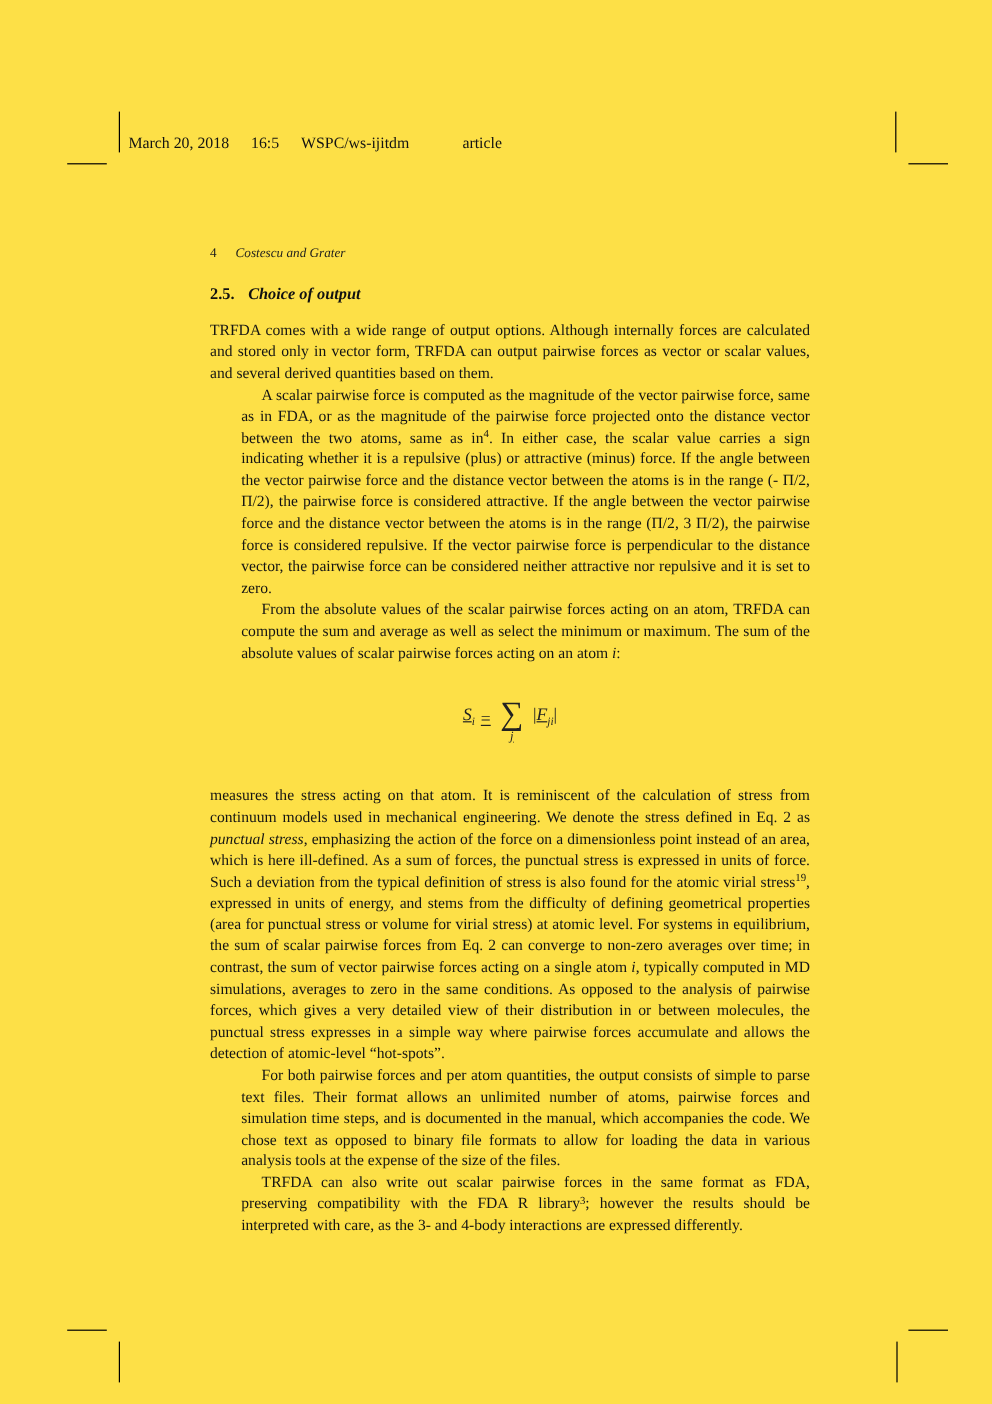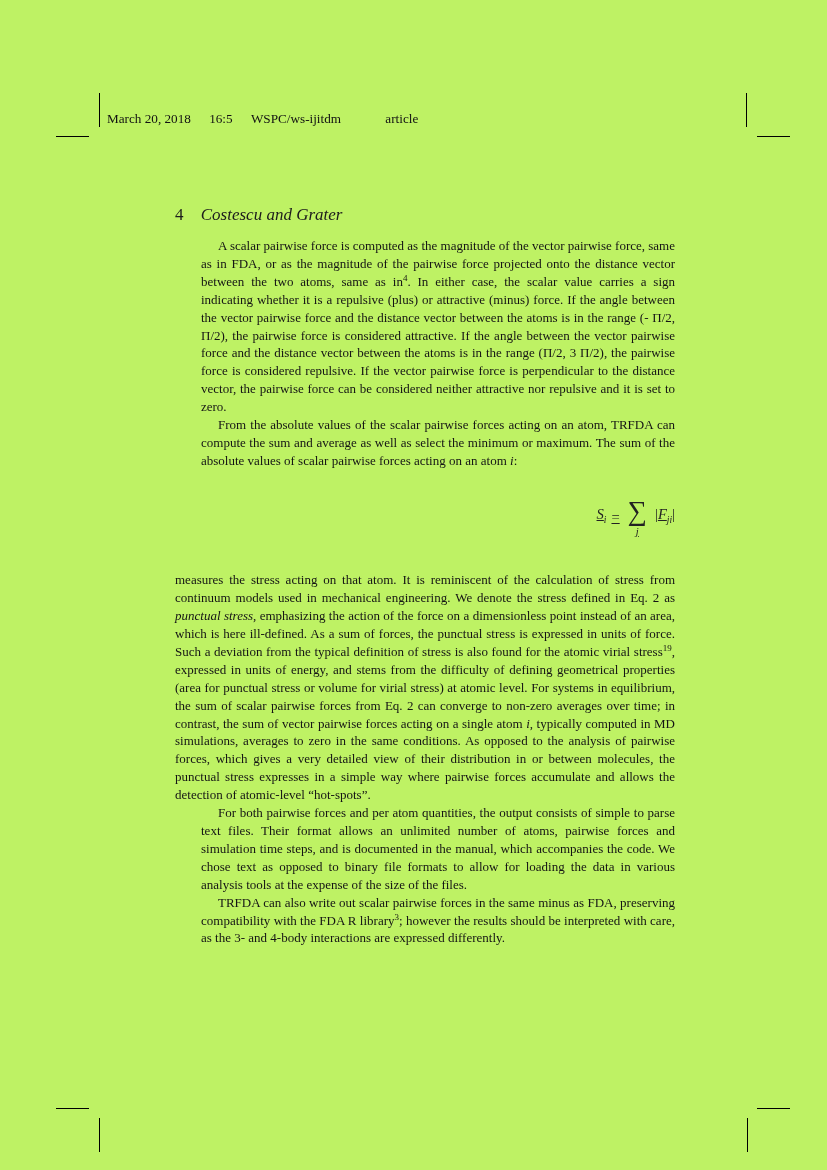--- a/index.html
+++ b/index.html
@@ -1,38 +1,38 @@
 <!DOCTYPE html>
 <html><head>
 <meta charset="utf-8">
 <style>
   html, body { margin: 0; padding: 0; background: #ffffff; }
   .page {
     position: relative;
     width: 827px; height: 1170px;
-    background: #bef264;
+    background: #fde047;
     font-family: "Liberation Serif", serif;
     color: #161616;
     overflow: hidden;
   }
   .crop { position: absolute; background: #000; }
   .crop.v { width: 1.4px; height: 34px; }
   .crop.h { width: 33px; height: 1.4px; }
 
   .proof-header {
     position: absolute; left: 107px; top: 111px;
     font-size: 13.2px; white-space: nowrap; color: #121212;
   }
   .ph-time   { margin-left: 15px; }
   .ph-series { margin-left: 15px; }
   .ph-doc    { margin-left: 41px; }
 
   .running-head {
     position: absolute; left: 175px; top: 205px;
-    font-size: 17px; color: #1c1c1c;
+    font-size: 11px; color: #1c1c1c;
   }
   .rh-num { font-style: normal; margin-right: 13px; }
   .rh-authors { font-style: italic; }
 
   .content {
     position: absolute; left: 175px; top: 237px; width: 500px;
   }
   .section-heading {
     margin: 0 0 13px 0; padding: 0;
     font-size: 13.6px; font-weight: bold; color: #111;
@@ -46,21 +46,21 @@
   }
   .para { margin: 0; padding: 0; }
   .para.indent { text-indent: 17px; margin-left: 26px; }
   .seg-italic { font-style: italic; }
   .seg-sup {
     font-size: 9px; position: relative; top: -4.5px;
     line-height: 0; letter-spacing: 0;
   }
 
   .equation {
-    display: flex; align-items: center; justify-content: flex-end;
+    display: flex; align-items: center; justify-content: center;
     margin: 28px 0 34px 0;
     font-size: 14.6px; color: #222; text-align: center; text-decoration: underline;
   }
   .eq-lhs { display: inline-block; }
   .eq-var { font-style: italic; }
   sub.eq-sub { font-style: italic; font-size: 9.5px; }
   .eq-rel { margin: 0 8px 0 5px; }
   .eq-sum { display: inline-flex; flex-direction: column; align-items: center; margin: 0 5px 0 0; }
   .eq-sigma { font-size: 27px; line-height: 1; font-style: normal; }
   .eq-sumsub { font-style: italic; font-size: 10.5px; line-height: 1; margin-top: 2px; }
@@ -87,31 +87,36 @@
     <span class="ph-series">WSPC/ws-ijitdm</span>
     <span class="ph-doc">article</span>
   </div>
 
   <div class="running-head">
     <span class="rh-num">4</span>
     <span class="rh-authors">Costescu and Grater</span>
   </div>
 
   <div class="content">
+    <h2 class="section-heading">
+      <span class="sec-num">2.5.</span>
+      <span class="sec-title">Choice of output</span>
+    </h2>
     <div class="body-text">
+        <p class="para"><span>TRFDA comes with a wide range of output options. Although internally forces are calculated and stored only in vector form, TRFDA can output pairwise forces as vector or scalar values, and several derived quantities based on them.</span></p>
         <p class="para indent"><span>A scalar pairwise force is computed as the magnitude of the vector pairwise force, same as in FDA, or as the magnitude of the pairwise force projected onto the distance vector between the two atoms, same as in</span><span class="seg-sup">4</span><span>. In either case, the scalar value carries a sign indicating whether it is a repulsive (plus) or attractive (minus) force. If the angle between the vector pairwise force and the distance vector between the atoms is in the range (- Π/2, Π/2), the pairwise force is considered attractive. If the angle between the vector pairwise force and the distance vector between the atoms is in the range (Π/2, 3 Π/2), the pairwise force is considered repulsive. If the vector pairwise force is perpendicular to the distance vector, the pairwise force can be considered neither attractive nor repulsive and it is set to zero.</span></p>
         <p class="para indent"><span>From the absolute values of the scalar pairwise forces acting on an atom, TRFDA can compute the sum and average as well as select the minimum or maximum. The sum of the absolute values of scalar pairwise forces acting on an atom </span><span class="seg-italic">i</span><span>:</span></p>
         <div class="equation">
           <span class="eq-lhs"><span class="eq-var">S</span><sub class="eq-sub">i</sub></span>
           <span class="eq-rel">=</span>
           <span class="eq-sum">
             <span class="eq-sigma">∑</span>
             <span class="eq-sumsub">j</span>
           </span>
           <span class="eq-arg"><span class="eq-bar">|</span><span class="eq-var">F</span><sub class="eq-sub">ji</sub><span class="eq-bar">|</span></span>
         </div>
         <p class="para"><span>measures the stress acting on that atom. It is reminiscent of the calculation of stress from continuum models used in mechanical engineering. We denote the stress defined in Eq. 2 as </span><span class="seg-italic">punctual stress</span><span>, emphasizing the action of the force on a dimensionless point instead of an area, which is here ill-defined. As a sum of forces, the punctual stress is expressed in units of force. Such a deviation from the typical definition of stress is also found for the atomic virial stress</span><span class="seg-sup">19</span><span>, expressed in units of energy, and stems from the difficulty of defining geometrical properties (area for punctual stress or volume for virial stress) at atomic level. For systems in equilibrium, the sum of scalar pairwise forces from Eq. 2 can converge to non-zero averages over time; in contrast, the sum of vector pairwise forces acting on a single atom </span><span class="seg-italic">i</span><span>, typically computed in MD simulations, averages to zero in the same conditions. As opposed to the analysis of pairwise forces, which gives a very detailed view of their distribution in or between molecules, the punctual stress expresses in a simple way where pairwise forces accumulate and allows the detection of atomic-level “hot-spots”.</span></p>
         <p class="para indent"><span>For both pairwise forces and per atom quantities, the output consists of simple to parse text files. Their format allows an unlimited number of atoms, pairwise forces and simulation time steps, and is documented in the manual, which accompanies the code. We chose text as opposed to binary file formats to allow for loading the data in various analysis tools at the expense of the size of the files.</span></p>
-        <p class="para indent"><span>TRFDA can also write out scalar pairwise forces in the same minus as FDA, preserving compatibility with the FDA R library</span><span class="seg-sup">3</span><span>; however the results should be interpreted with care, as the 3- and 4-body interactions are expressed differently.</span></p>
+        <p class="para indent"><span>TRFDA can also write out scalar pairwise forces in the same format as FDA, preserving compatibility with the FDA R library</span><span class="seg-sup">3</span><span>; however the results should be interpreted with care, as the 3- and 4-body interactions are expressed differently.</span></p>
       </div>
   </div>
 
 </div>
 
 </body></html>

